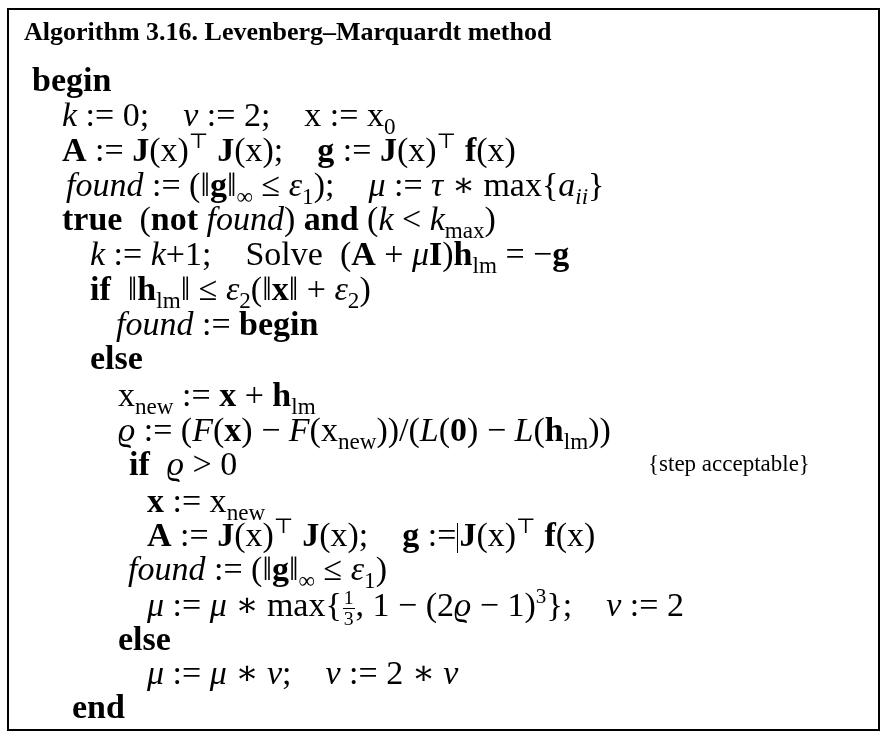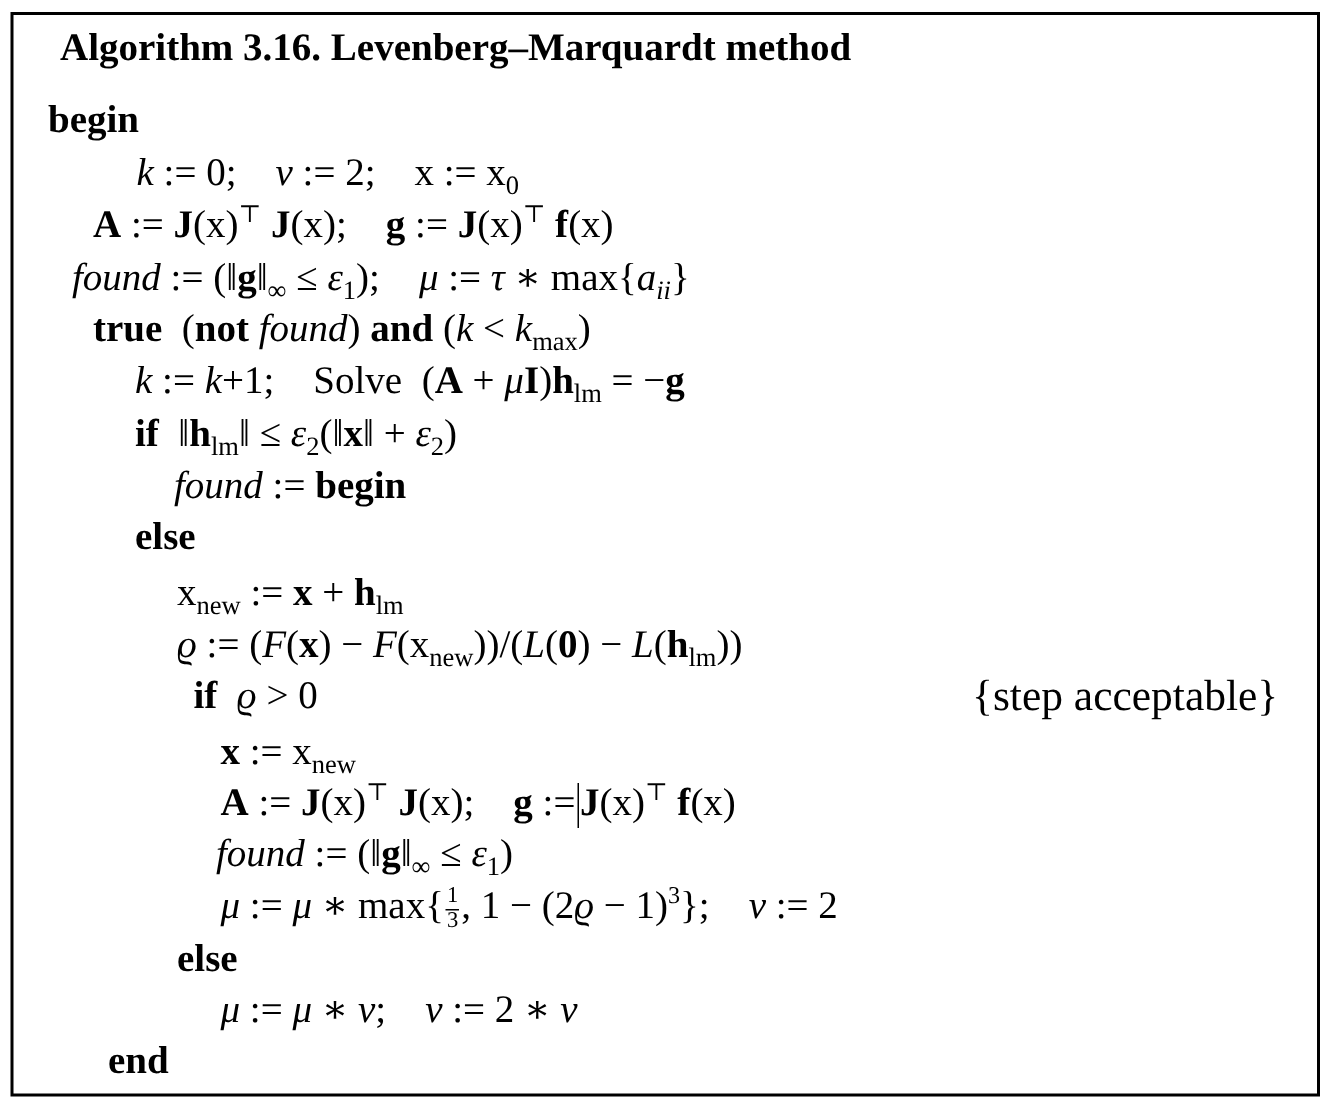--- a/index.html
+++ b/index.html
@@ -1,52 +1,52 @@
 <!DOCTYPE html>
 <html><head>
 <meta charset="utf-8">
 <style>
   html, body { margin: 0; padding: 0; background: #ffffff; }
   body { width: 891px; height: 740px; position: relative; overflow: hidden;
          font-family: "Liberation Serif", "DejaVu Serif", serif; color: #000; }
   .box { position: absolute; left: 7px; top: 8px; width: 873px; height: 723px;
          border: 2px solid #000; box-sizing: border-box; }
-  .line { position: absolute; white-space: nowrap; font-size: 26px; line-height: 32px; }
+  .line { position: absolute; white-space: nowrap; font-size: 34px; line-height: 32px; }
   .title { font-weight: bold; font-size: 26px; }
   .kw { font-weight: bold; }
   .it { font-style: italic; }
   .bf { font-weight: bold; }
   .sub { font-size: 0.68em; vertical-align: -0.35em; line-height: 0; }
   .sup { font-size: 0.62em; vertical-align: 0.6em; line-height: 0; }
   .frac { display: inline-block; vertical-align: middle; text-align: center;
           font-size: 0.58em; line-height: 1; margin: 0 1px; }
   .frac .num { display: block; border-bottom: 1px solid #000; padding: 0 1px; }
   .frac .den { display: block; }
   .cursor { display: inline-block; width: 1px; height: 30px; background: #000;
             vertical-align: middle; margin: 0 1px; }
-  .comment { position: absolute; white-space: nowrap; font-size: 29px; line-height: 32px; }
+  .comment { position: absolute; white-space: nowrap; font-size: 23px; line-height: 32px; }
 </style>
 </head>
 <body>
 
 <div class="box"></div>
 
-<div class="line title" style="left:40px; top:16px;text-align:right;">Algorithm 3.16.  Levenberg–Marquardt method</div>
+<div class="line title" style="left:24px; top:16px;text-align:right;">Algorithm 3.16.  Levenberg–Marquardt method</div>
 
 <div class="line kw" style="left:32px; top:64px;">begin</div>
 
-<div class="line" style="left:62px; top:99px;margin-left:29px;">
+<div class="line" style="left:62px; top:99px;">
   <span class="it">k</span> := 0;&nbsp;&nbsp;&nbsp;&nbsp;<span class="it">ν</span> := 2;&nbsp;&nbsp;&nbsp;&nbsp;x := x<span class="sub">0</span>
 </div>
 
 <div class="line" style="left:62px; top:134px;">
   <span class="bf">A</span> := <span class="bf">J</span>(x)<span class="sup">⊤</span> <span class="bf">J</span>(x);&nbsp;&nbsp;&nbsp;&nbsp;<span class="bf">g</span> := <span class="bf">J</span>(x)<span class="sup">⊤</span> <span class="bf">f</span>(x)
 </div>
 
-<div class="line" style="left:48px; top:169px;">
+<div class="line" style="left:66px; top:169px;">
   <span class="it">found</span> := (‖<span class="bf">g</span>‖<span class="sub">∞</span> ≤ <span class="it">ε</span><span class="sub">1</span>);&nbsp;&nbsp;&nbsp;&nbsp;<span class="it">μ</span> := <span class="it">τ</span> ∗ max{<span class="it">a</span><span class="sub it">ii</span>}
 </div>
 
 <div class="line" style="left:62px; top:203px;">
   <span class="kw">true</span>&nbsp;&nbsp;(<span class="kw">not</span> <span class="it">found</span>) <span class="kw">and</span> (<span class="it">k</span> &lt; <span class="it">k</span><span class="sub">max</span>)
 </div>
 
 <div class="line" style="left:90px; top:238px;">
   <span class="it">k</span> := <span class="it">k</span>+1;&nbsp;&nbsp;&nbsp;&nbsp;<span>Solve</span>&nbsp;&nbsp;(<span class="bf">A</span> + <span class="it">μ</span><span class="bf">I</span>)<span class="bf">h</span><span class="sub">lm</span> = −<span class="bf">g</span>
 </div>
@@ -75,21 +75,21 @@
 <div class="comment" style="left:648px; top:448px;">{step acceptable}</div>
 
 <div class="line" style="left:147px; top:485px;font-family:Liberation Serif, serif;">
   <span class="bf">x</span> := x<span class="sub">new</span>
 </div>
 
 <div class="line" style="left:147px; top:519px;">
   <span class="bf">A</span> := <span class="bf">J</span>(x)<span class="sup">⊤</span> <span class="bf">J</span>(x);&nbsp;&nbsp;&nbsp;&nbsp;<span class="bf">g</span> :=<span class="cursor"></span><span class="bf">J</span>(x)<span class="sup">⊤</span> <span class="bf">f</span>(x)
 </div>
 
-<div class="line" style="left:144px; top:553px;">
+<div class="line" style="left:128px; top:553px;">
   <span class="it">found</span> := (‖<span class="bf">g</span>‖<span class="sub">∞</span> ≤ <span class="it">ε</span><span class="sub">1</span>)
 </div>
 
 <div class="line" style="left:147px; top:588px;">
   <span class="it">μ</span> := <span class="it">μ</span> ∗ max{<span class="frac"><span class="num">1</span><span class="den">3</span></span>, 1 − (2<span class="it">ϱ</span> − 1)<span class="sup">3</span>};&nbsp;&nbsp;&nbsp;&nbsp;<span class="it">ν</span> := 2
 </div>
 
 <div class="line kw" style="left:118px; top:623px;">else</div>
 
 <div class="line" style="left:147px; top:657px;">

